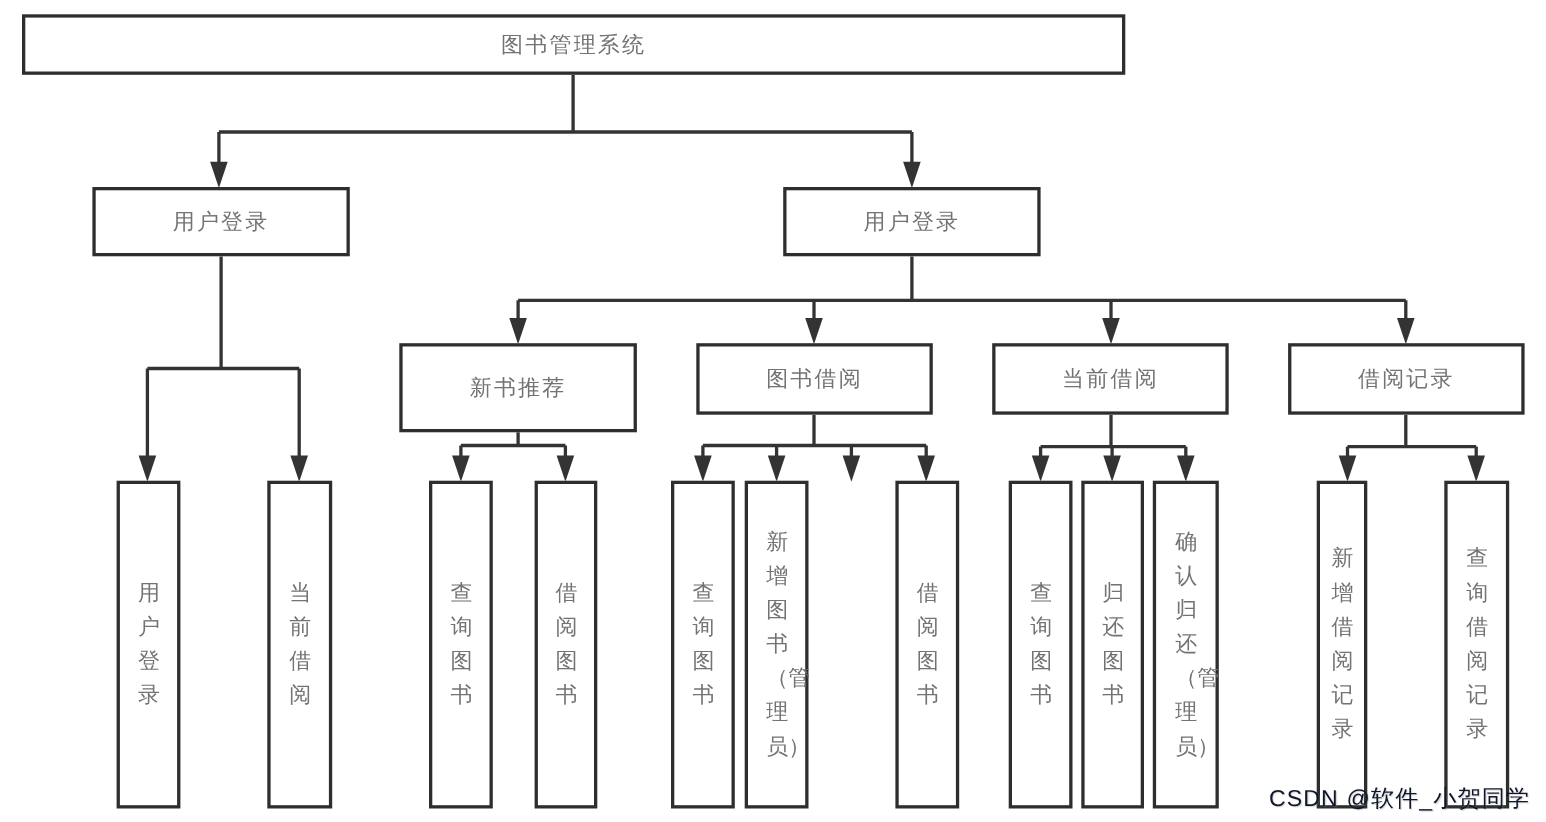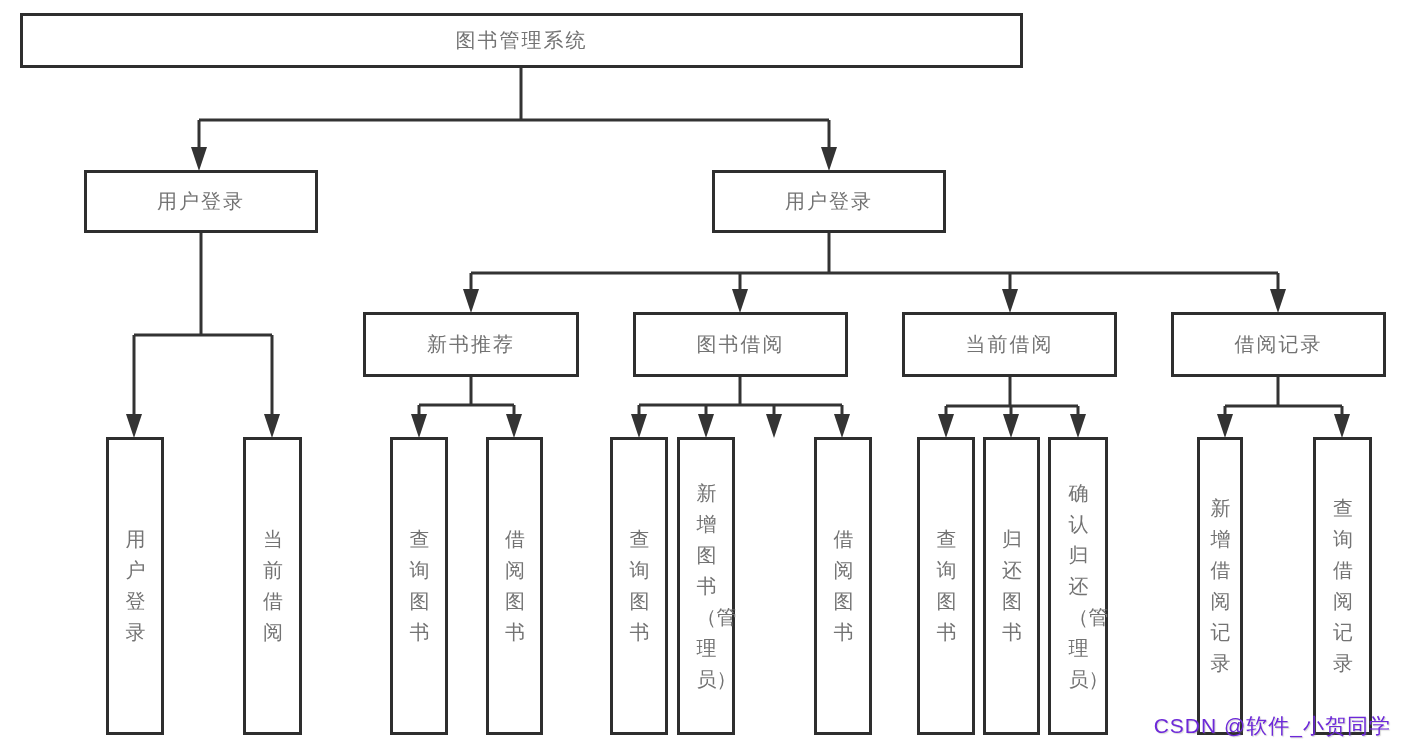--- a/index.html
+++ b/index.html
@@ -19,21 +19,21 @@
   }
   .h-label { font-size:20px; letter-spacing:2px; white-space:nowrap; }
   .v-label {
     display:block; width:19px;
     font-size:20px; line-height:31px;
     word-break:break-all; text-align:center;
   }
   .watermark {
     position:absolute; right:14px; top:712px;
     font-size:21px; letter-spacing:1px;
-    color:#6d28d9;
+    color:#0f172a;
     text-shadow:1px 1px 1px rgba(130,130,130,0.35);
     white-space:nowrap;
   }
 </style>
 </head>
 <body>
 
 <div class="canvas">
 
   <svg class="connectors" viewBox="0 0 1405 747" fill="none" stroke="#333333" stroke-width="3">
@@ -116,21 +116,21 @@
     <span class="h-label">图书管理系统</span>
   </div>
 
   <div class="node" style="left:84px;top:170px;width:234px;height:63px">
     <span class="h-label">用户登录</span>
   </div>
   <div class="node" style="left:712px;top:170px;width:234px;height:63px">
     <span class="h-label">用户登录</span>
   </div>
 
-  <div class="node" style="left:363px;top:312px;width:216px;height:65px">
+  <div class="node" style="left:363px;top:312px;width:216px;height:81px">
     <span class="h-label">新书推荐</span>
   </div>
   <div class="node" style="left:902px;top:312px;width:215px;height:65px">
     <span class="h-label">当前借阅</span>
   </div>
   <div class="node" style="left:633px;top:312px;width:215px;height:65px">
     <span class="h-label">图书借阅</span>
   </div>
   <div class="node" style="left:1171px;top:312px;width:215px;height:65px">
     <span class="h-label">借阅记录</span>

